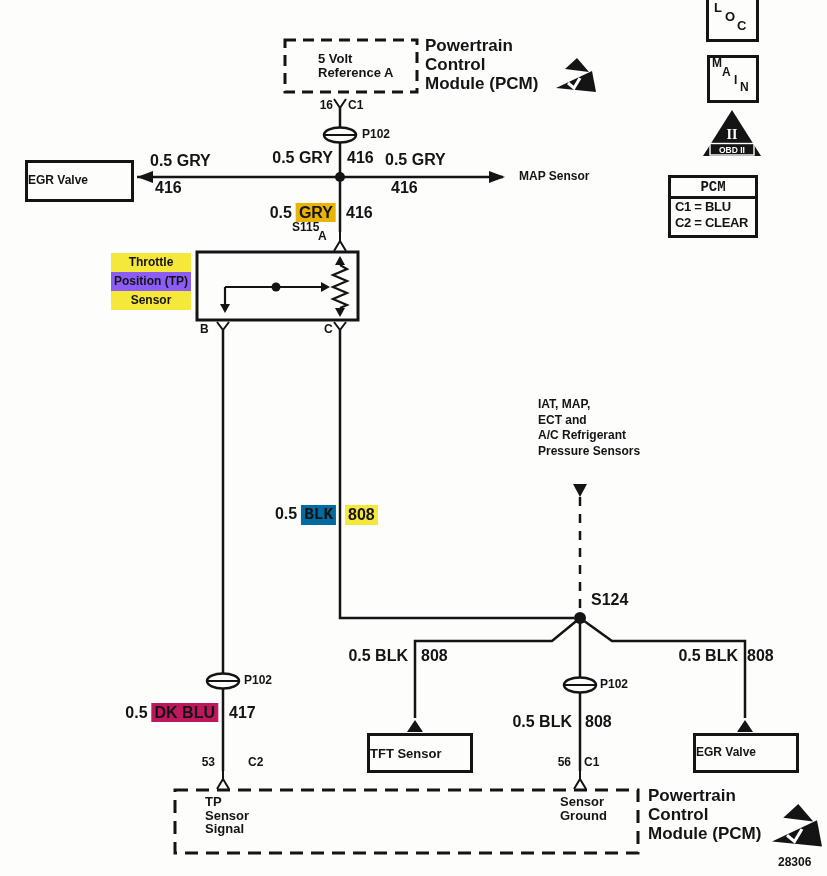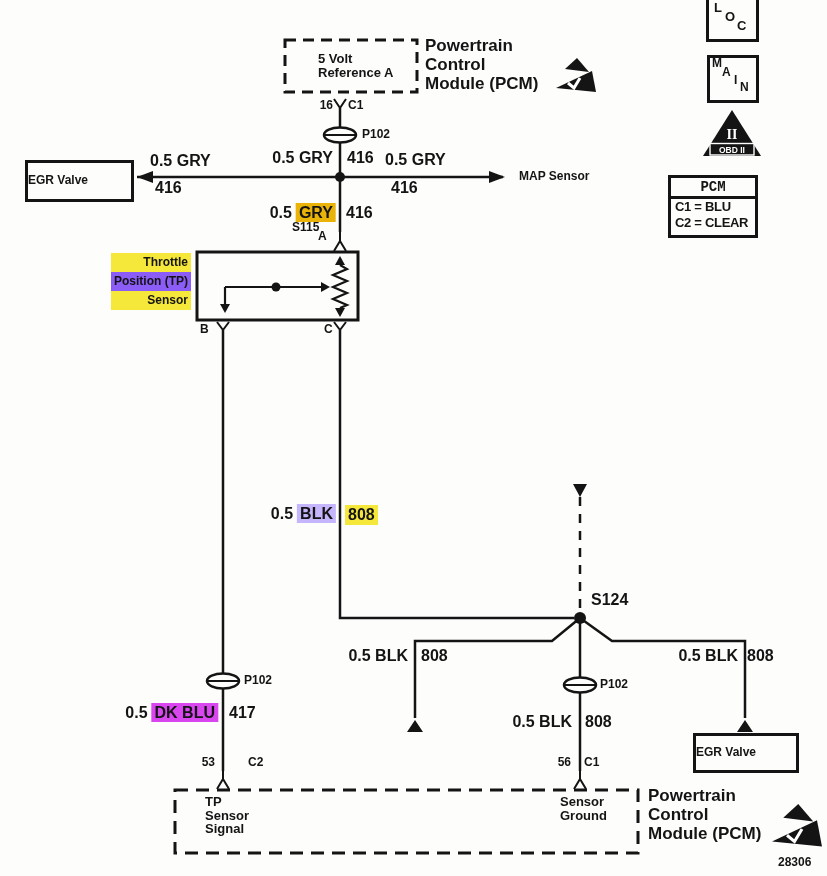--- a/index.html
+++ b/index.html
@@ -17,21 +17,21 @@
   .blockline{display:block;}
   .hlpad{padding:1px 3px;}
   .gap{margin-right:4px;}
   .compbox{position:absolute;border:3px solid #141414;display:flex;align-items:center;
            justify-content:flex-start;font-weight:700;background:#fdfdfc;}
   .tab{position:absolute;border:3px solid #141414;background:#fdfdfc;}
   .legend{position:absolute;border:3px solid #141414;background:#fdfdfc;}
   .legend .hdr{font-weight:700;font-size:14px;text-align:center;border-bottom:3px solid #141414;
                padding:1px 0;font-family:Liberation Mono, monospace;}
   .legend .row{font-weight:700;font-size:13px;line-height:16px;padding-left:4px;letter-spacing:-0.3px;}
-  .rightal{text-align:right;padding-left:48px;}
+  .rightal{text-align:center;padding-left:48px;}
 </style>
 </head>
 <body>
 
 <div id="stage">
 
   <svg width="827" height="876" viewBox="0 0 827 876">
     <g stroke="#141414" stroke-width="2.5" fill="none">
 
       <rect x="285" y="40" width="132" height="52" stroke-width="3" stroke-dasharray="11 7"></rect>
@@ -168,42 +168,51 @@
   <span class="lbl f15" style="left:318px;top:228px;">A</span>
   <div class="lbl f15 ra rightal" style="left:191px;top:253px;">
     <span class="blockline hlpad" style="background-color: rgb(246, 231, 59);">Throttle</span>
     <span class="blockline hlpad" style="background-color: #8b5cf6;">Position (TP)</span>
     <span class="blockline hlpad" style="background-color: rgb(246, 231, 59);">Sensor</span>
   </div>
   <span class="lbl f15" style="left:200px;top:321px;">B</span>
   <span class="lbl f15" style="left:324px;top:321px;">C</span>
 
   <div class="lbl f16 ra" style="left:336px;top:505px;">
-    <span class="gap">0.5</span><span class="hlpad" style="background-color: #c4b5fd;">BLK</span>
+    <span class="gap">0.5</span><span class="hlpad" style="background-color: #0369a1; font-family: Liberation Mono, monospace;">BLK</span>
   </div>
   <span class="lbl f16 hlpad" style="left: 345px; top: 505px; background-color: rgb(246, 231, 59);">808</span>
 
+  <div class="lbl f12" style="left:538px;top:397px;">
+    <span class="blockline">IAT, MAP,</span>
+    <span class="blockline">ECT and</span>
+    <span class="blockline">A/C Refrigerant</span>
+    <span class="blockline">Pressure Sensors</span>
+  </div>
   <span class="lbl f16" style="left:591px;top:591px;">S124</span>
 
   <span class="lbl f16 ra" style="left:408px;top:647px;">0.5 BLK</span>
   <span class="lbl f16" style="left:421px;top:647px;">808</span>
   <span class="lbl f16 ra" style="left:738px;top:647px;">0.5 BLK</span>
   <span class="lbl f16" style="left:747px;top:647px;">808</span>
 
   <span class="lbl f15" style="left:244px;top:672px;">P102</span>
   <span class="lbl f15" style="left:600px;top:676px;">P102</span>
 
   <div class="lbl f16 ra" style="left:218px;top:704px;">
-    <span class="gap">0.5</span><span class="hlpad" style="background-color: #d946ef;">DK BLU</span>
+    <span class="gap">0.5</span><span class="hlpad" style="background-color: #be185d;">DK BLU</span>
   </div>
   <span class="lbl f16" style="left:229px;top:704px;">417</span>
 
   <span class="lbl f16 ra" style="left:572px;top:713px;">0.5 BLK</span>
   <span class="lbl f16" style="left:585px;top:713px;">808</span>
 
+  <div class="compbox f13" style="left:367px;top:733px;width:100px;height:34px;">
+    <span>TFT Sensor</span>
+  </div>
   <div class="compbox f12" style="left:693px;top:733px;width:100px;height:34px;">
     <span>EGR Valve</span>
   </div>
 
   <span class="lbl f15 ra" style="left:215px;top:754px;">53</span>
   <span class="lbl f15" style="left:248px;top:754px;">C2</span>
   <span class="lbl f15 ra" style="left:571px;top:754px;">56</span>
   <span class="lbl f15" style="left:584px;top:754px;">C1</span>
 
   <div class="lbl f11" style="left:205px;top:795px;">

